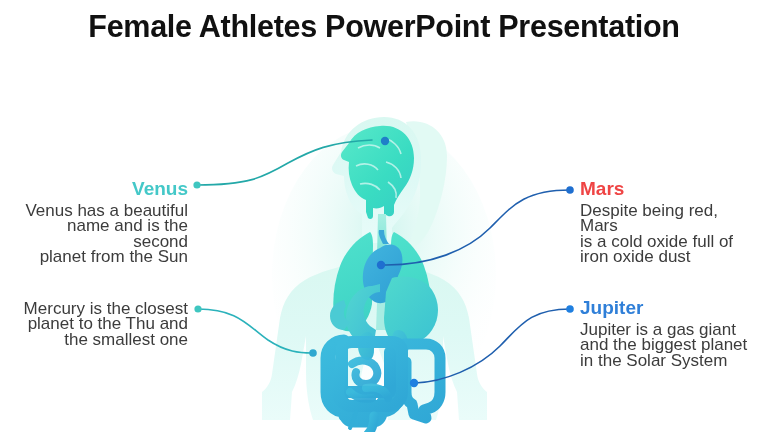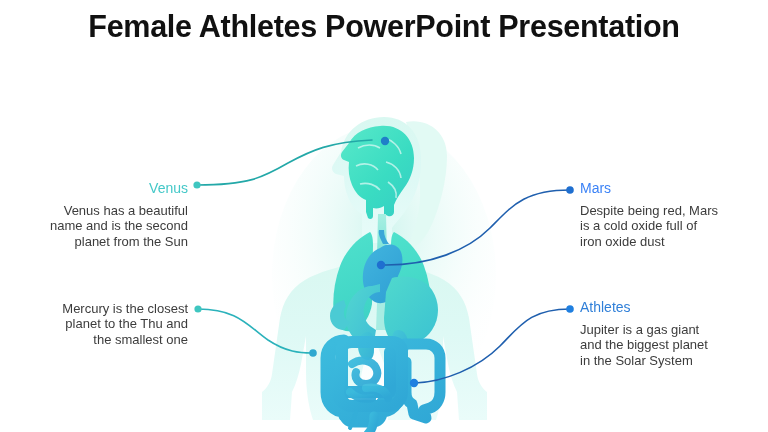--- a/index.html
+++ b/index.html
@@ -44,30 +44,30 @@
   
   .callout {
     position: absolute;
     width: 168px;
   }
   .callout.left  { text-align: right; }
   .callout.right { text-align: left;  }
 
   .callout-title {
     font-family: "Liberation Sans", sans-serif;
-    font-weight: normal;
-    font-size: 14px;
+    font-weight: bold;
+    font-size: 19px;
     line-height: 21px;
     margin: 0;
     white-space: nowrap;
   }
   .callout-body {
     font-family: "Liberation Sans", sans-serif;
     font-weight: normal;
-    font-size: 13px;
+    font-size: 17px;
     line-height: 15.3px;
     color: #3c3c3c;
     margin: 4px 0 0 0;
     white-space: pre-line;
   }
 
   #callout-venus   { left: 20px;  top: 178px; }
   #callout-mercury { left: 20px;  top: 297px; }
   #callout-mars    { left: 580px; top: 178px; }
   #callout-jupiter { left: 580px; top: 297px; }
@@ -309,26 +309,26 @@
 planet from the Sun</p>
   </div>
 
   <div class="callout left" id="callout-mercury">
     <p class="callout-body">Mercury is the closest
 planet to the Thu and
 the smallest one</p>
   </div>
 
   <div class="callout right" id="callout-mars">
-    <p class="callout-title" style="color:#3b82f6">Mars</p>
+    <p class="callout-title" style="color:#ef4444">Mars</p>
     <p class="callout-body">Despite being red, Mars
 is a cold oxide full of
 iron oxide dust</p>
   </div>
 
   <div class="callout right" id="callout-jupiter">
-    <p class="callout-title" style="color:#2f7fd8">Athletes</p>
+    <p class="callout-title" style="color:#2f7fd8">Jupiter</p>
     <p class="callout-body">Jupiter is a gas giant
 and the biggest planet
 in the Solar System</p>
   </div>
 
 </div>
 
 </body></html>

